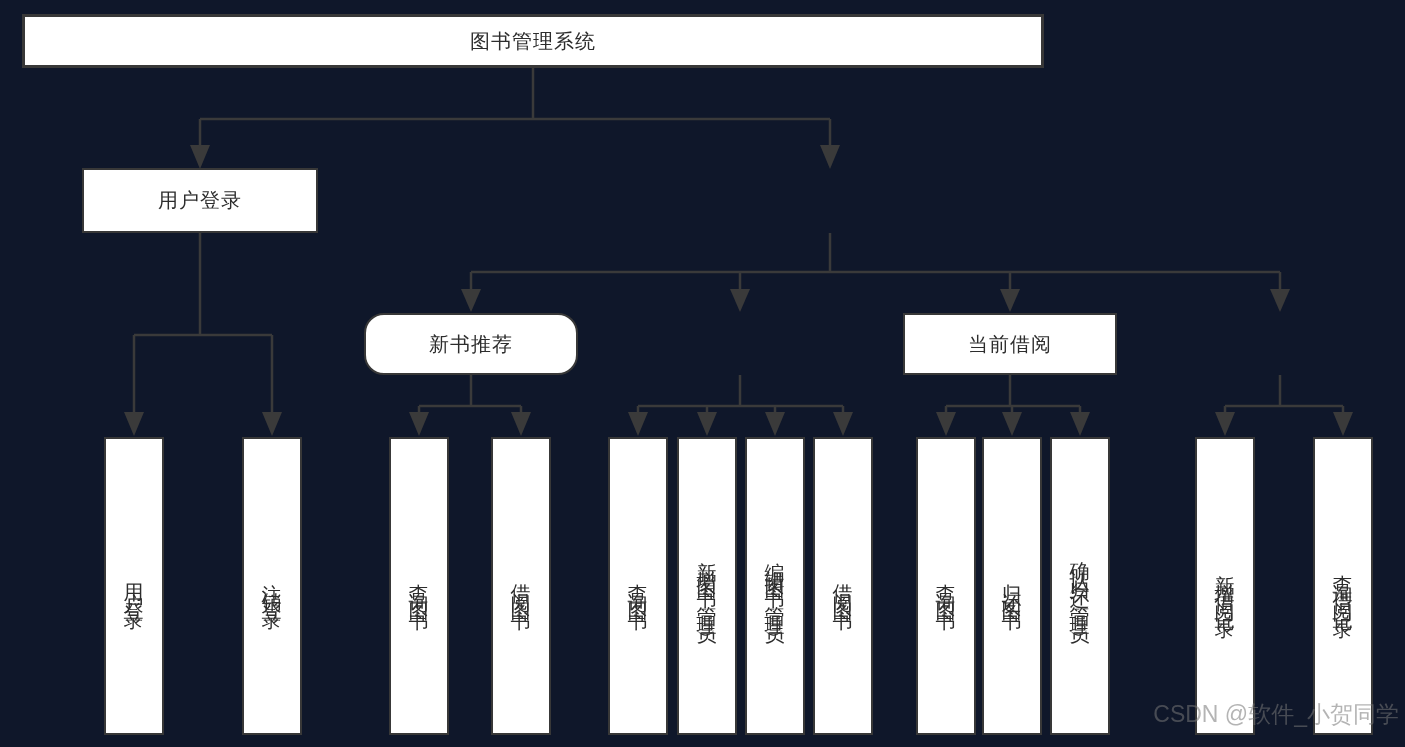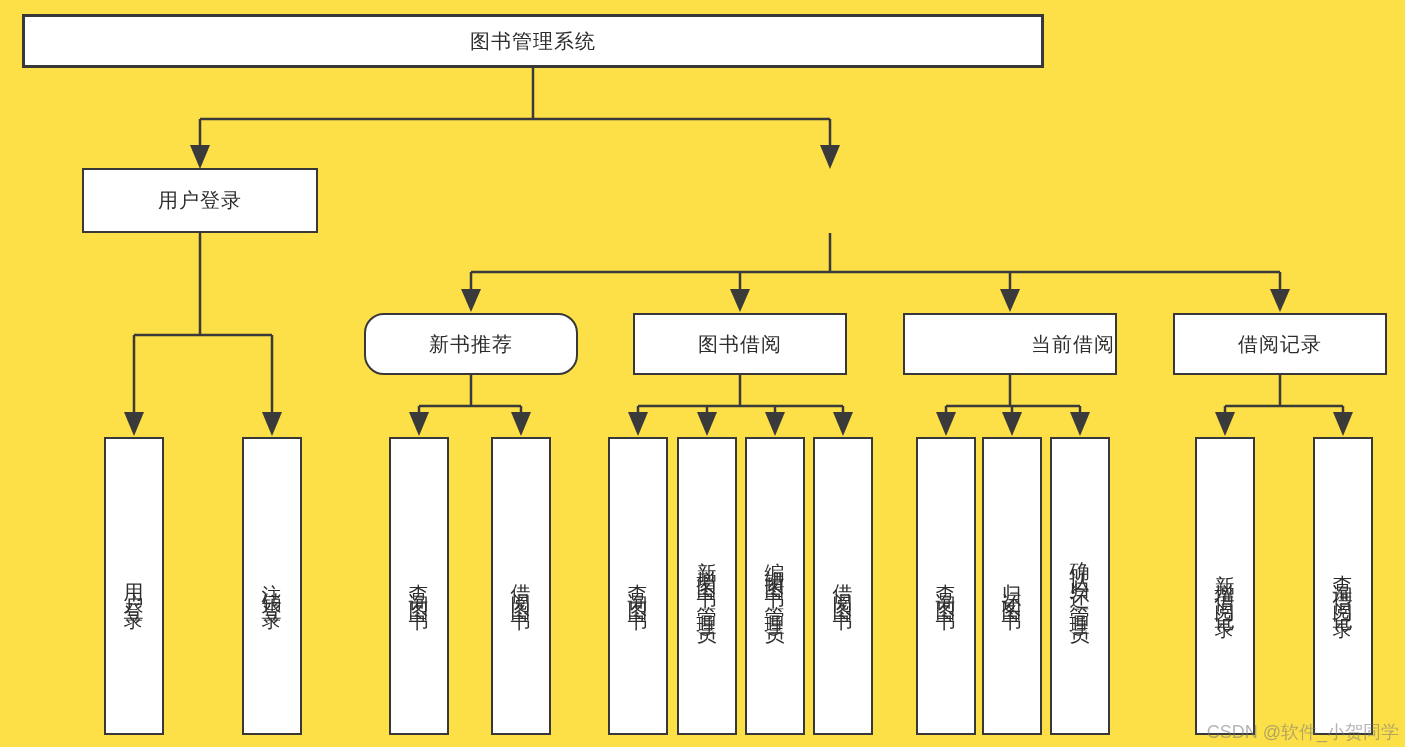--- a/index.html
+++ b/index.html
@@ -1,20 +1,20 @@
 <!DOCTYPE html>
 <html><head>
 <meta charset="utf-8">
 <style>
   html, body { margin: 0; padding: 0; background: #ffffff; }
   .canvas {
     position: relative;
     width: 1405px;
     height: 747px;
-    background: #fde047;
+    background: #0f172a;
     font-family: "Liberation Sans", sans-serif;
     overflow: hidden;
   }
   svg.connectors {
     position: absolute;
     left: 0; top: 0;
     width: 1405px; height: 747px;
   }
   .box {
     position: absolute;
@@ -36,22 +36,22 @@
     writing-mode: vertical-rl;
     text-orientation: mixed;
     font-size: 20px;
     letter-spacing: 9px;
     line-height: 1.1;
     white-space: nowrap;
   }
   .watermark {
     position: absolute;
     right: 6px;
-    bottom: 3px;
-    font-size: 18px;
+    bottom: 17px;
+    font-size: 23px;
     color: rgba(118, 118, 118, 0.55);
     z-index: 5;
     white-space: nowrap;
   }
 </style>
 </head>
 <body>
 
 <div class="canvas">
 
@@ -135,28 +135,22 @@
     <span class="hlabel">图书管理系统</span>
   </div>
 
   <div class="box" style="left:82px; top:168px; width:236px; height:65px;">
     <span class="hlabel">用户登录</span>
   </div>
 
   <div class="box" style="left:364px; top:313px; width:214px; height:62px;border-radius:20px;">
     <span class="hlabel">新书推荐</span>
   </div>
-  <div class="box" style="left:633px; top:313px; width:214px; height:62px;">
-    <span class="hlabel">图书借阅</span>
-  </div>
-  <div class="box" style="left:903px; top:313px; width:214px; height:62px;justify-content:flex-end;">
+  <div class="box" style="left:903px; top:313px; width:214px; height:62px;">
     <span class="hlabel">当前借阅</span>
-  </div>
-  <div class="box" style="left:1173px; top:313px; width:214px; height:62px;">
-    <span class="hlabel">借阅记录</span>
   </div>
 
   <div class="box vbox" style="left:104px; top:437px; width:60px; height:298px;">
     <span class="vlabel">用户登录</span>
   </div>
   <div class="box vbox" style="left:242px; top:437px; width:60px; height:298px;">
     <span class="vlabel">注销登录</span>
   </div>
 
   <div class="box vbox" style="left:389px; top:437px; width:60px; height:298px;">

